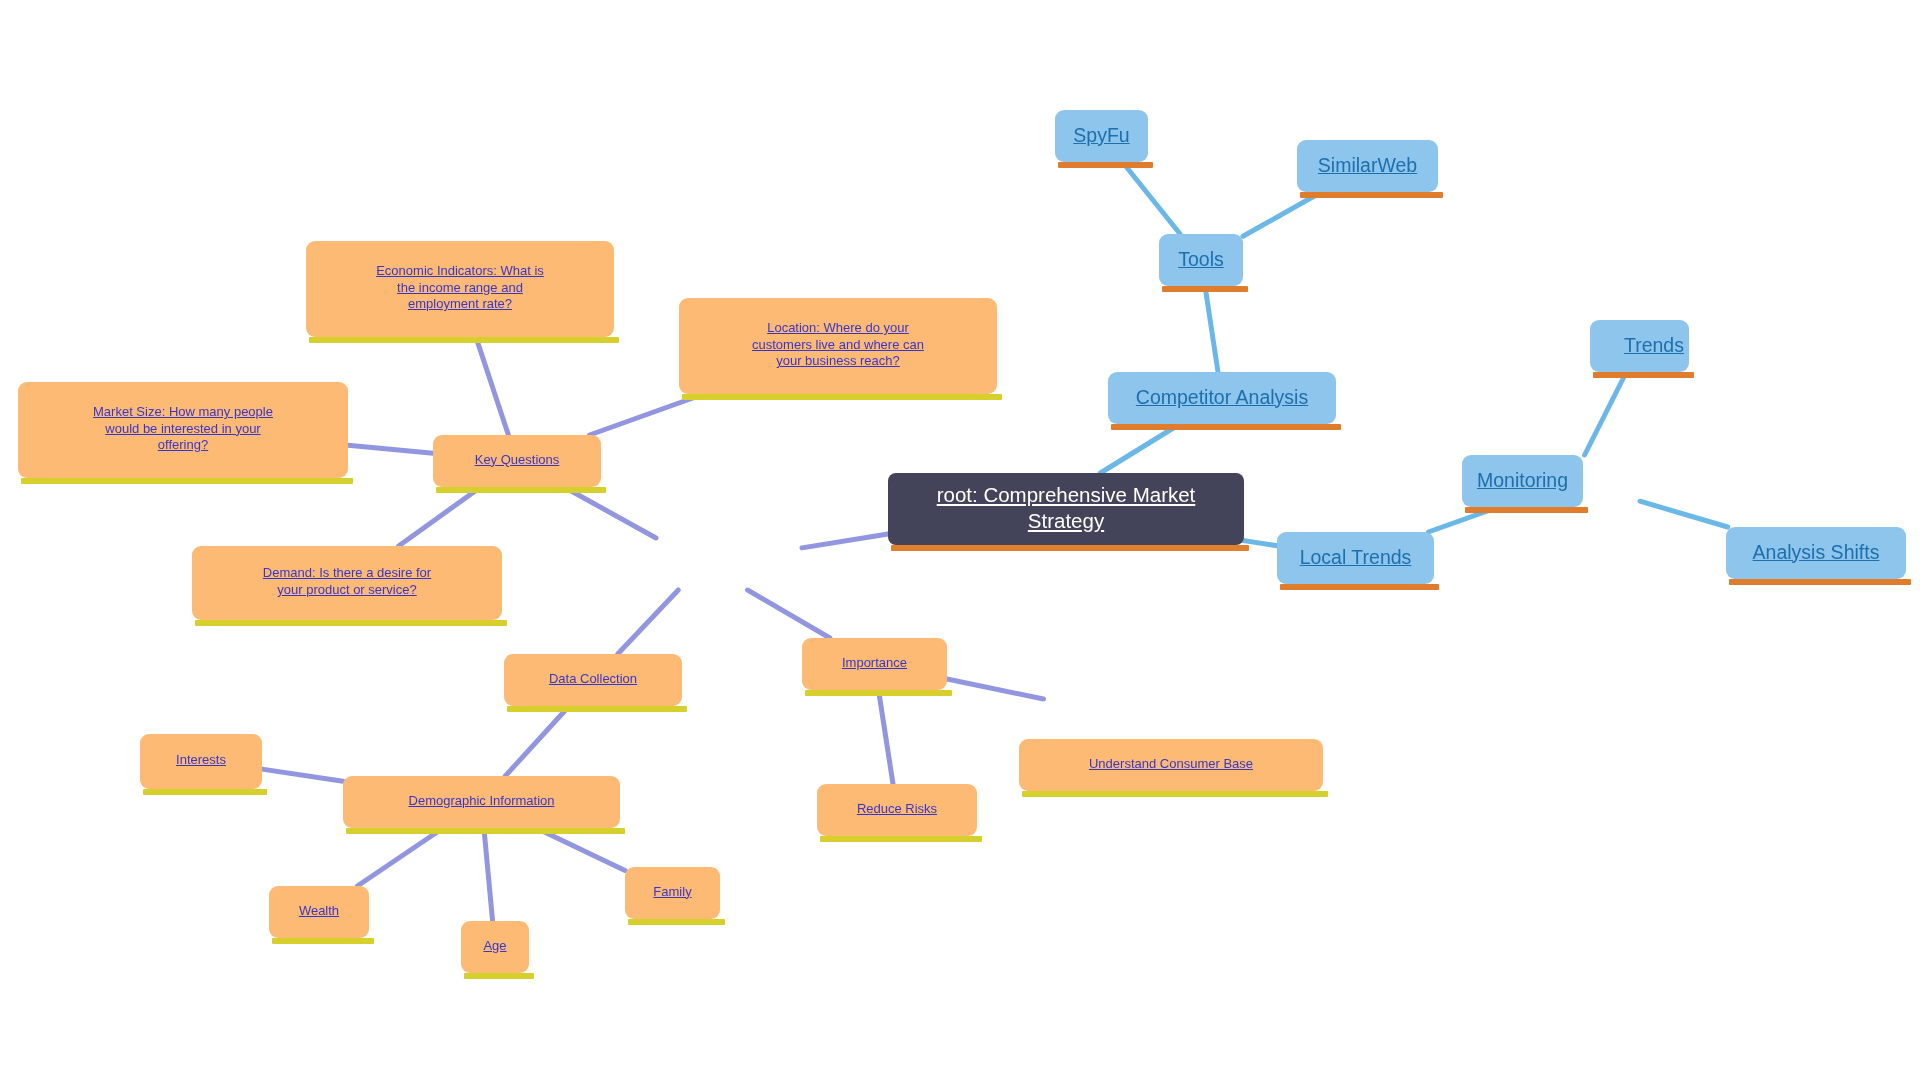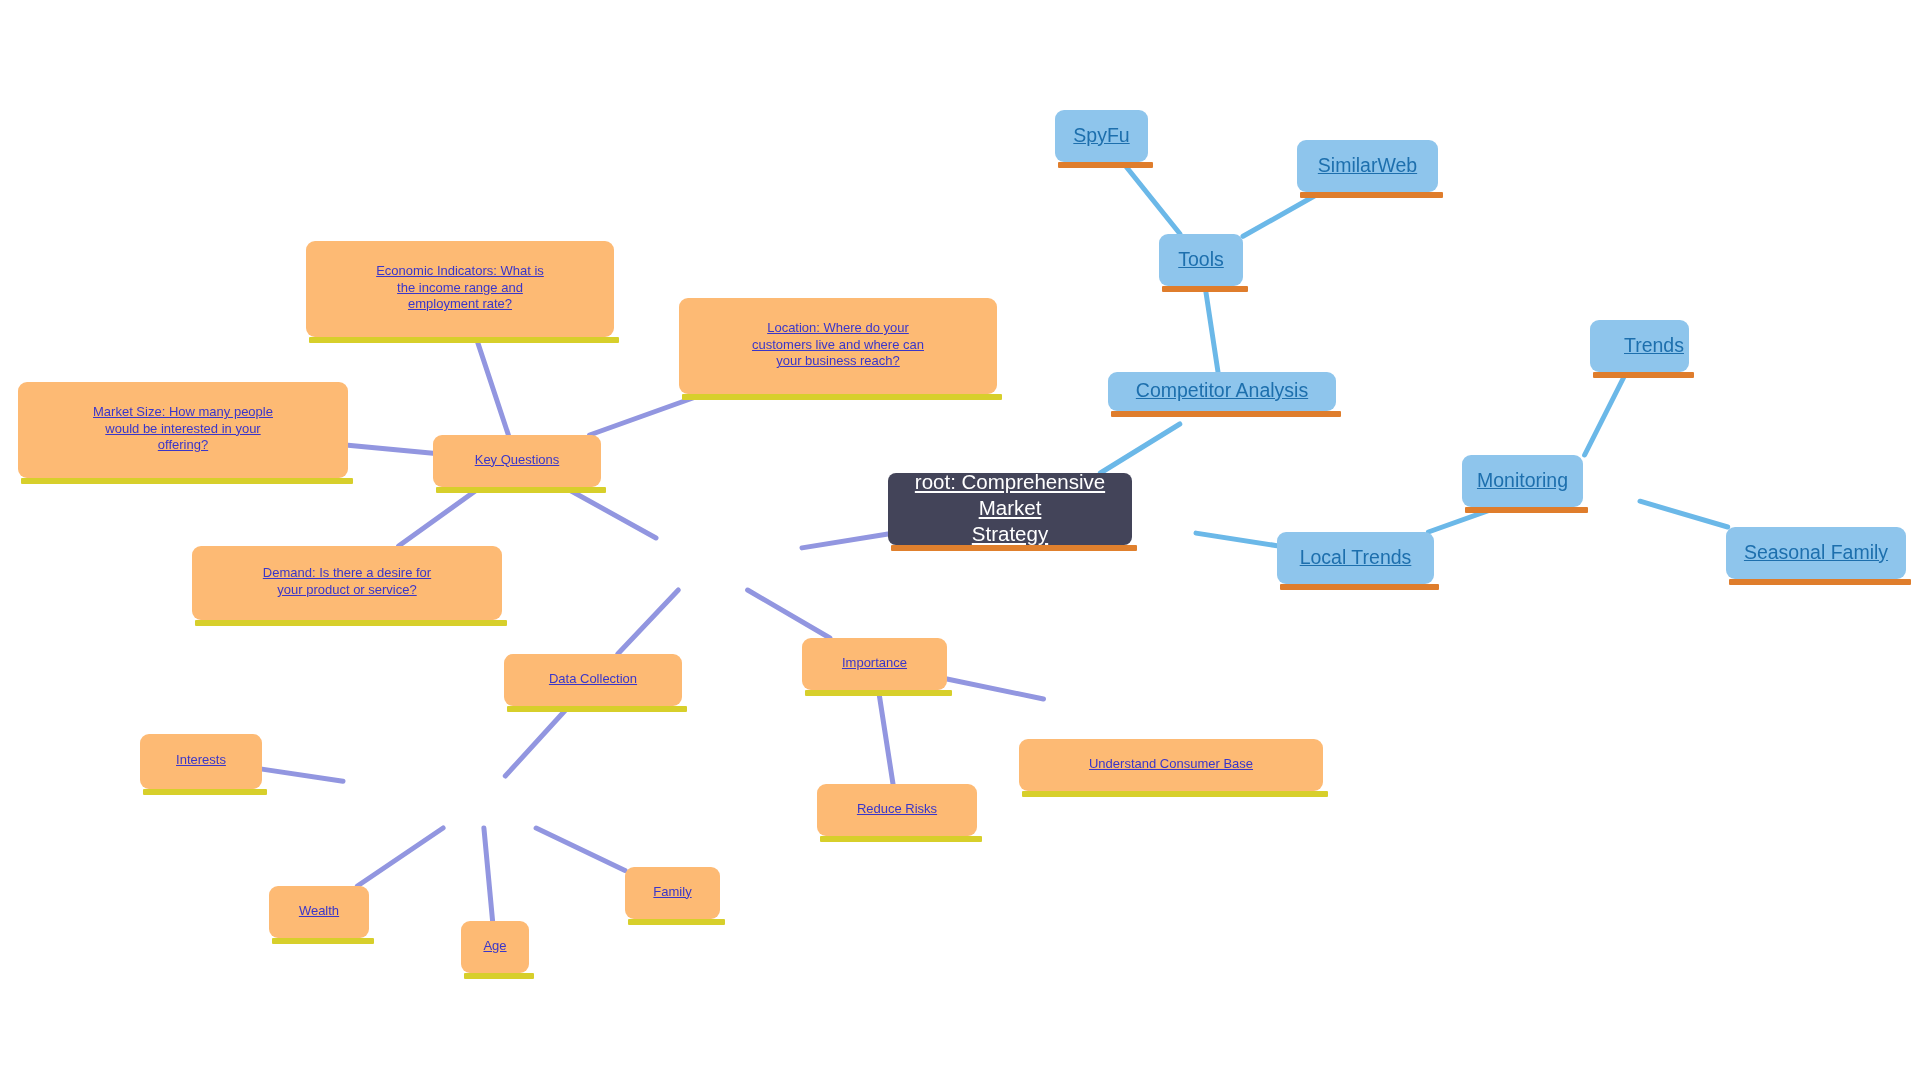--- a/index.html
+++ b/index.html
@@ -113,21 +113,21 @@
       <line x1="947.0" y1="679.0" x2="1043.5" y2="699.0" stroke="#9296e0" stroke-width="5" stroke-linecap="round"></line>
       <line x1="878.5" y1="690.0" x2="893.0" y2="784.0" stroke="#9296e0" stroke-width="5" stroke-linecap="round"></line>
       <line x1="1218.0" y1="372.0" x2="1205.0" y2="286.0" stroke="#6bb8e8" stroke-width="5" stroke-linecap="round"></line>
       <line x1="1180.1" y1="234.0" x2="1122.4" y2="162.0" stroke="#6bb8e8" stroke-width="5" stroke-linecap="round"></line>
       <line x1="1243.0" y1="236.3" x2="1321.4" y2="192.0" stroke="#6bb8e8" stroke-width="5" stroke-linecap="round"></line>
       <line x1="1428.4" y1="532.0" x2="1503.0" y2="505.4" stroke="#6bb8e8" stroke-width="5" stroke-linecap="round"></line>
       <line x1="1584.6" y1="455.0" x2="1626.4" y2="372.0" stroke="#6bb8e8" stroke-width="5" stroke-linecap="round"></line>
       <line x1="1640.0" y1="501.2" x2="1727.7" y2="527.0" stroke="#6bb8e8" stroke-width="5" stroke-linecap="round"></line>
     </svg>
   <div id="node-layer">
-      <div class="node root" style="left: 888px; top: 473px; width: 244px; height: 72px;">
+      <div class="node root" style="left: 888px; top: 473px; width: 356px; height: 72px;">
         <span class="node-label">root: Comprehensive Market
 Strategy</span>
         <span class="underbar"></span>
       </div>
       <div class="node purple" style="left: 433px; top: 435px; width: 168px; height: 52px;">
         <span class="node-label">Key Questions</span>
         <span class="underbar"></span>
       </div>
       <div class="node purple" style="left: 18px; top: 382px; width: 330px; height: 96px;">
         <span class="node-label">Market Size: How many people
@@ -149,20 +149,24 @@
       </div>
       <div class="node purple" style="left: 192px; top: 546px; width: 310px; height: 74px;">
         <span class="node-label">Demand: Is there a desire for
 your product or service?</span>
         <span class="underbar"></span>
       </div>
       <div class="node purple" style="left: 504px; top: 654px; width: 178px; height: 52px;">
         <span class="node-label">Data Collection</span>
         <span class="underbar"></span>
       </div>
+      <div class="node purple" style="left: 343px; top: 776px; width: 277px; height: 52px;">
+        <span class="node-label">Demographic Information</span>
+        <span class="underbar"></span>
+      </div>
       <div class="node purple" style="left: 140px; top: 734px; width: 122px; height: 55px;">
         <span class="node-label">Interests</span>
         <span class="underbar"></span>
       </div>
       <div class="node purple" style="left: 269px; top: 886px; width: 100px; height: 52px;">
         <span class="node-label">Wealth</span>
         <span class="underbar"></span>
       </div>
       <div class="node purple" style="left: 461px; top: 921px; width: 68px; height: 52px;">
         <span class="node-label">Age</span>
@@ -177,21 +181,21 @@
         <span class="underbar"></span>
       </div>
       <div class="node purple" style="left: 817px; top: 784px; width: 160px; height: 52px;">
         <span class="node-label">Reduce Risks</span>
         <span class="underbar"></span>
       </div>
       <div class="node purple" style="left: 1019px; top: 699px; width: 304px; height: 52px; margin-top: 40px;">
         <span class="node-label">Understand Consumer Base</span>
         <span class="underbar"></span>
       </div>
-      <div class="node blue" style="left: 1108px; top: 372px; width: 228px; height: 39px;">
+      <div class="node blue" style="left: 1108px; top: 372px; width: 228px; height: 52px;">
         <span class="node-label">Competitor Analysis</span>
         <span class="underbar"></span>
       </div>
       <div class="node blue" style="left: 1159px; top: 234px; width: 84px; height: 52px;">
         <span class="node-label">Tools</span>
         <span class="underbar"></span>
       </div>
       <div class="node blue" style="left: 1055px; top: 110px; width: 93px; height: 52px;">
         <span class="node-label">SpyFu</span>
         <span class="underbar"></span>
@@ -206,17 +210,17 @@
       </div>
       <div class="node blue" style="left: 1462px; top: 455px; width: 121px; height: 52px;">
         <span class="node-label">Monitoring</span>
         <span class="underbar"></span>
       </div>
       <div class="node blue" style="left: 1590px; top: 320px; width: 99px; height: 52px; padding-left: 34px;">
         <span class="node-label">Trends</span>
         <span class="underbar"></span>
       </div>
       <div class="node blue" style="left: 1726px; top: 527px; width: 180px; height: 52px;">
-        <span class="node-label">Seasonal Family</span>
+        <span class="node-label">Analysis Shifts</span>
         <span class="underbar"></span>
       </div>
     </div>
 </div>
 
 </body></html>

